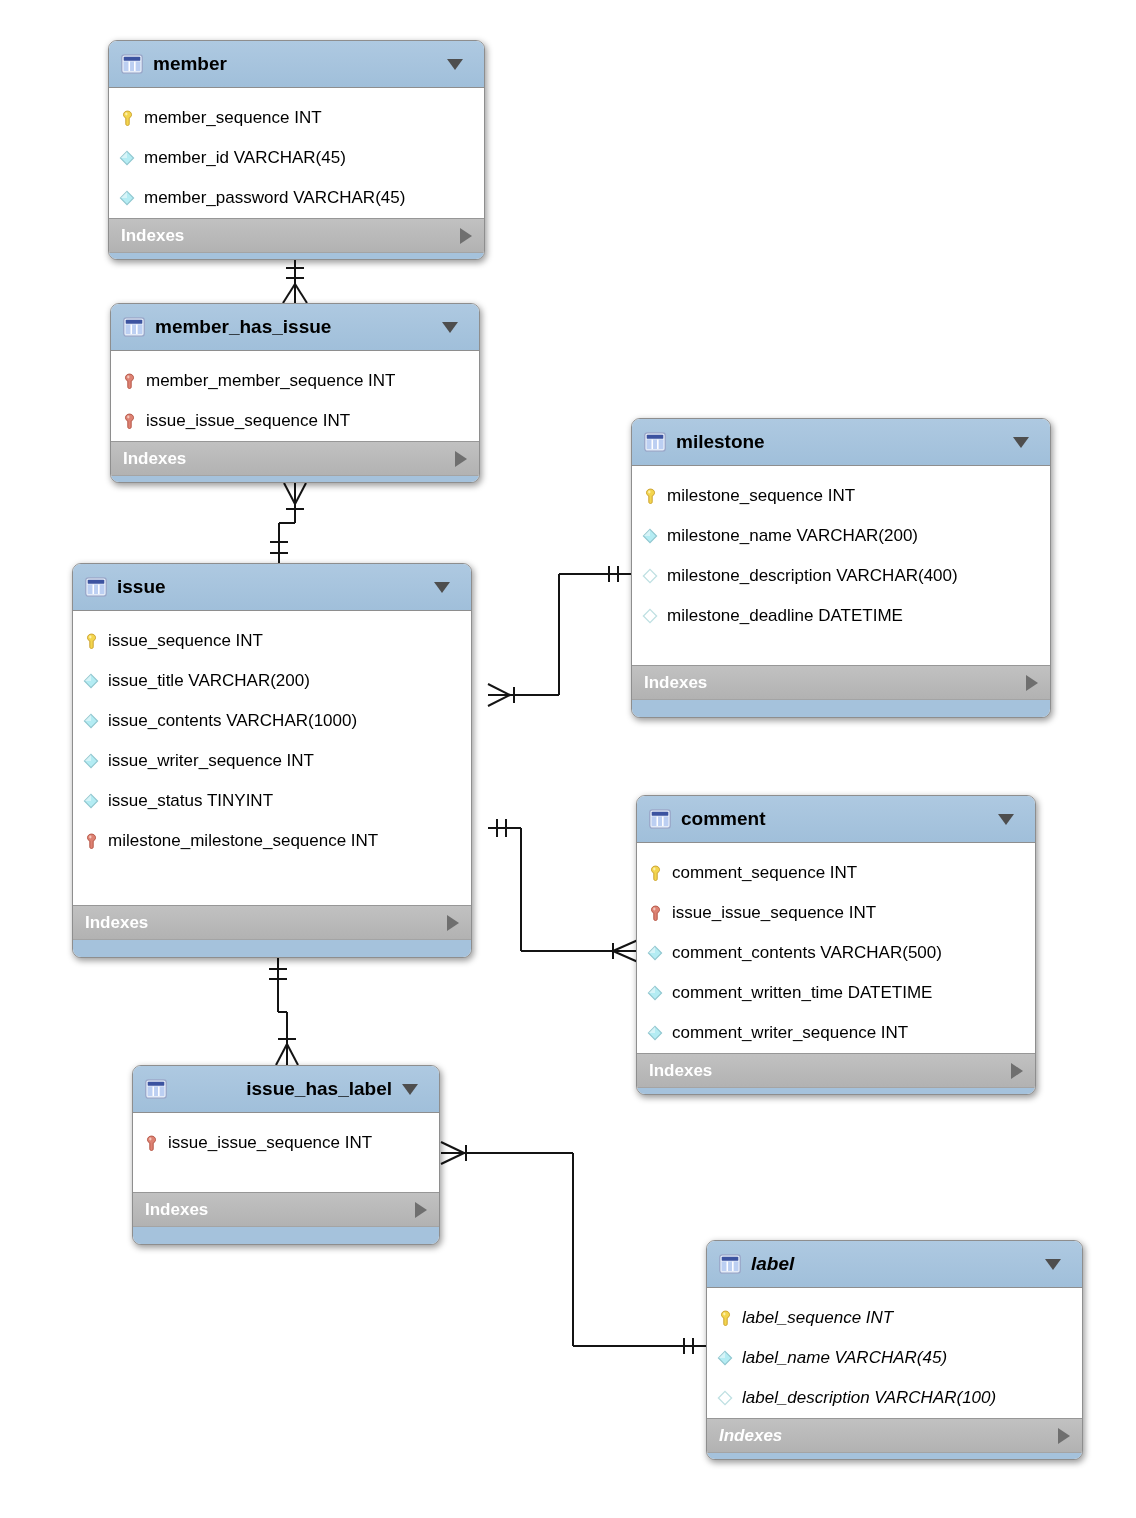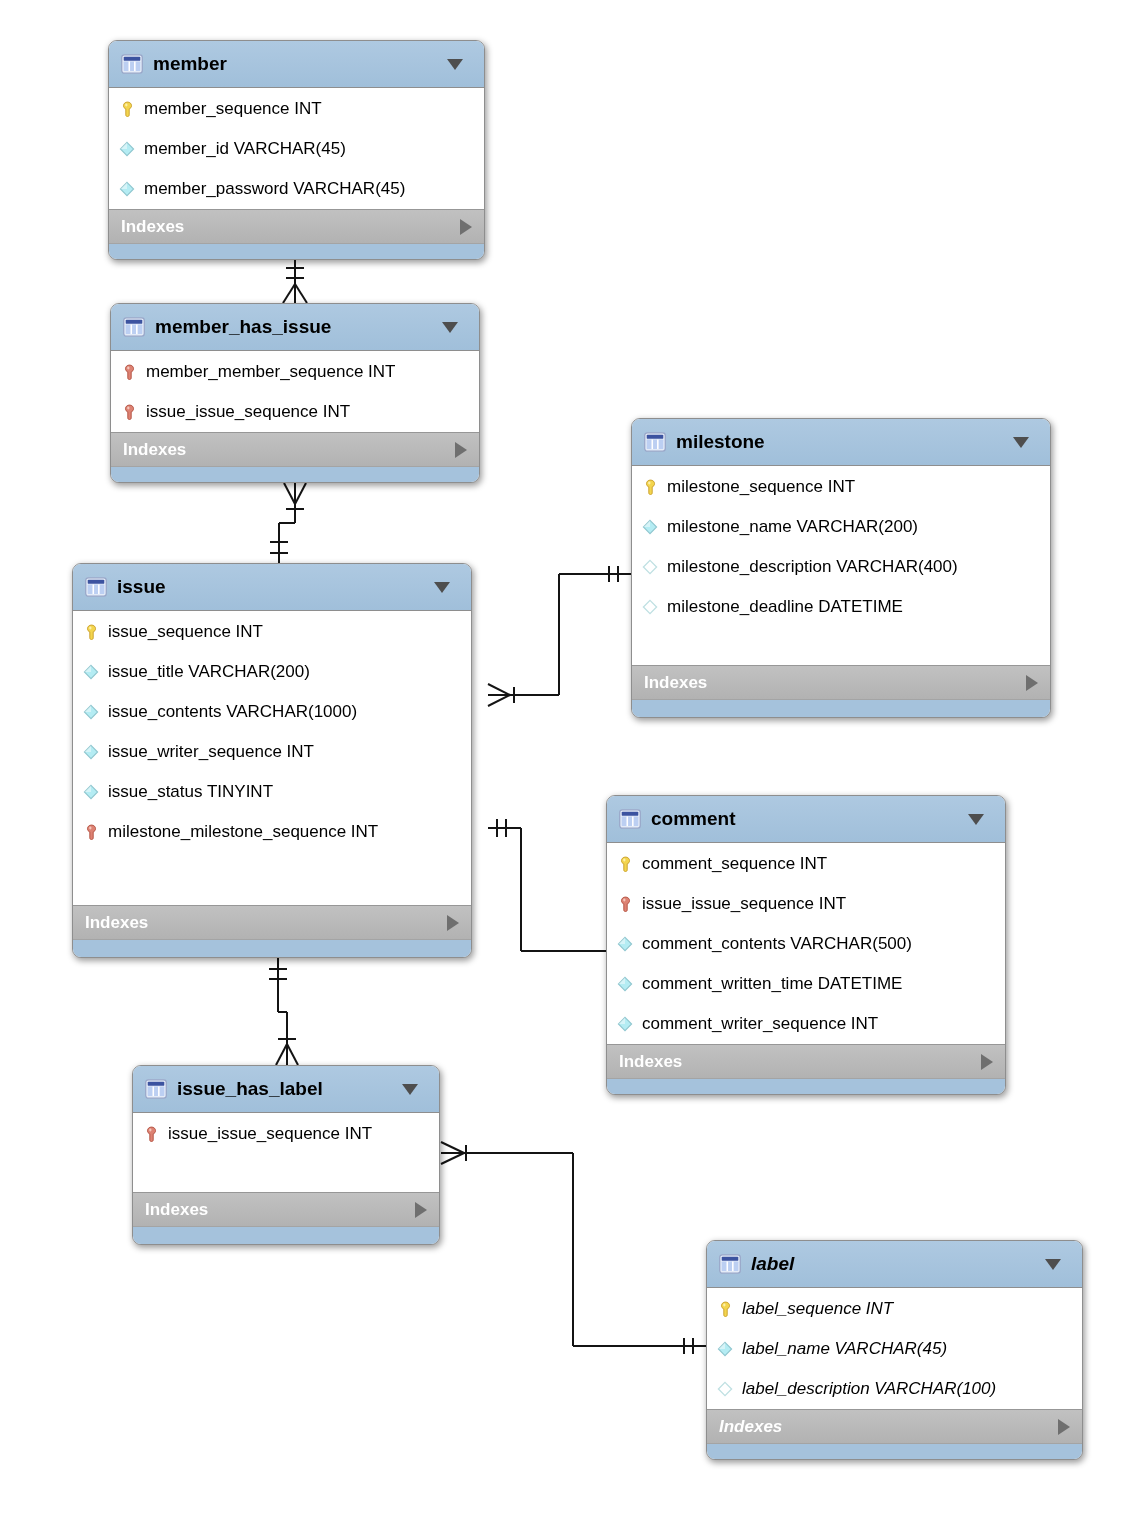--- a/index.html
+++ b/index.html
@@ -34,21 +34,21 @@
     flex: 1 1 auto;
     font-size: 19px; font-weight: bold; color: #000;
     white-space: nowrap; overflow: hidden;
   }
   .tri-down {
     flex: 0 0 auto; width: 0; height: 0;
     border-left: 8px solid transparent;
     border-right: 8px solid transparent;
     border-top: 11px solid #4e4e4e;
   }
-  .table-body { flex: 1 1 auto; background: #ffffff; padding-top: 1px; }
+  .table-body { flex: 1 1 auto; background: #ffffff; padding-top: 10px; }
   .table-row {
     height: 40px;
     display: flex; align-items: center; gap: 8px;
     padding: 0 10px;
   }
   .row-icon { flex: 0 0 17px; width: 17px; height: 17px; display: flex; align-items: center; }
   .row-text { font-size: 17px; color: #000; white-space: nowrap; }
   .table-indexes {
     flex: 0 0 35px; height: 35px;
     background: linear-gradient(#c1c1c1, #b2b2b2);
@@ -349,21 +349,21 @@
           </span>
     <span class="row-text">milestone_deadline DATETIME</span>
   </div>
       </div>
     <div class="table-indexes">
       <span class="indexes-label">Indexes</span>
       <span class="tri-right"></span>
     </div>
     <div class="table-footer"></div>
   </div>
-    <div class="table" style="left: 606px; top: 795px; width: 400px; height: 300px;">
+    <div class="table" style="left: 636px; top: 795px; width: 400px; height: 300px;">
     <div class="table-header">
       <span class="table-icon">
           <svg viewBox="0 0 21 19" width="22" height="20">
             <rect x="0.7" y="0.7" width="19.6" height="17.6" rx="2.5" fill="#e4ebf7" stroke="#98a6c8" stroke-width="1.2"></rect>
             <rect x="2.6" y="2.6" width="15.8" height="3.8" rx="0.8" fill="#3c53a0"></rect>
             <rect x="2.6" y="7" width="15.8" height="9.2" rx="0.8" fill="#bccff2"></rect>
             <line x1="7.9" y1="7" x2="7.9" y2="16.2" stroke="#ffffff" stroke-width="1.5"></line>
             <line x1="13.2" y1="7" x2="13.2" y2="16.2" stroke="#ffffff" stroke-width="1.5"></line>
           </svg>
         </span>
@@ -416,21 +416,21 @@
           </span>
     <span class="row-text">comment_writer_sequence INT</span>
   </div>
       </div>
     <div class="table-indexes">
       <span class="indexes-label">Indexes</span>
       <span class="tri-right"></span>
     </div>
     <div class="table-footer"></div>
   </div>
-    <div class="table" style="left: 132px; top: 1065px; width: 308px; height: 180px;">
+    <div class="table" style="left: 132px; top: 1065px; width: 308px; height: 180px; text-align: right;">
     <div class="table-header">
       <span class="table-icon">
           <svg viewBox="0 0 21 19" width="22" height="20">
             <rect x="0.7" y="0.7" width="19.6" height="17.6" rx="2.5" fill="#e4ebf7" stroke="#98a6c8" stroke-width="1.2"></rect>
             <rect x="2.6" y="2.6" width="15.8" height="3.8" rx="0.8" fill="#3c53a0"></rect>
             <rect x="2.6" y="7" width="15.8" height="9.2" rx="0.8" fill="#bccff2"></rect>
             <line x1="7.9" y1="7" x2="7.9" y2="16.2" stroke="#ffffff" stroke-width="1.5"></line>
             <line x1="13.2" y1="7" x2="13.2" y2="16.2" stroke="#ffffff" stroke-width="1.5"></line>
           </svg>
         </span>

